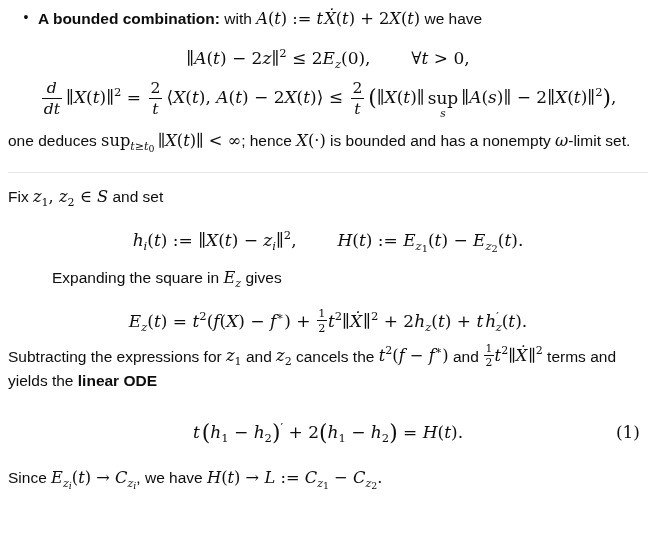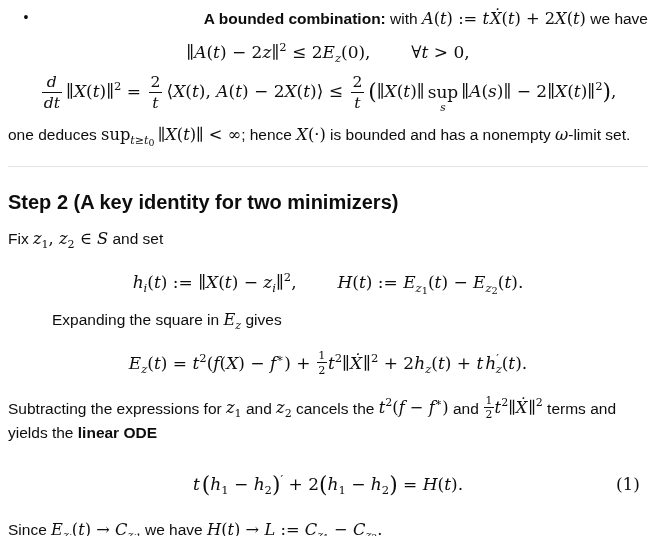--- a/index.html
+++ b/index.html
@@ -15,52 +15,52 @@
     overflow:hidden;
     background:#ffffff;
     position:relative;
   }
   .p { line-height:1.5; margin:0; }
   strong { font-weight:700; }
 
   
   .bullet-row { display:flex; margin:0 0 0 6px; }
   .bullet-marker { flex:none; width:24px; text-align:center; font-size:14px; line-height:1.55; }
-  .bullet-text { flex:1; line-height:1.5;text-align:right; }
+  .bullet-text { flex:1; line-height:1.5; }
 
   
   .math { font-family:"DejaVu Serif","DejaVu Sans",serif; font-size:1.05em; white-space:pre-wrap; }
   .eq   { font-family:"DejaVu Serif","DejaVu Sans",serif; font-size:17px; text-align:center; line-height:1.65; white-space:pre-wrap; }
   .mr { }
   .mi { font-style:italic; }
   .msp { display:inline-block; }
   .msup { font-size:0.68em; vertical-align:0.6em; line-height:1; }
   .msub { font-size:0.68em; vertical-align:-0.35em; line-height:1; }
   .msub .msub, .msub .msup, .msup .msub, .msup .msup { font-size:0.85em; vertical-align:-0.25em; }
   .mbig { font-size:1.28em; vertical-align:-0.1em; line-height:1; }
   .mfrac { display:inline-block; vertical-align:-0.7em; text-align:center; font-size:0.92em; margin:0 0.14em; line-height:1; }
   .mfrac.msmall { font-size:0.66em; vertical-align:-0.45em; margin:0 0.1em; }
   .mnum { display:block; padding:0 0.12em 0.1em; border-bottom:1px solid currentColor; line-height:1.05; }
   .mden { display:block; padding:0.1em 0.12em 0; line-height:1.05; }
   .munder { display:inline-block; text-align:center; vertical-align:-0.8em; line-height:1; }
   .mubase { display:block; line-height:1.05; }
   .muund  { display:block; font-size:0.62em; line-height:1.05; }
 
   
-  .eq-bounded    { margin-top:7px; }
+  .eq-bounded    { margin-top:13px; }
   .para-bounded  { margin-top:11px; }
   .eq-derivative { margin-top:8px; }
   .para-deduce   { margin-top:10px; }
   .divider { border:none; border-top:1px solid #e5e5e5; margin:19px 0 0 0; }
   .heading { font-size:20px; font-weight:700; margin:22px 0 0 0; line-height:1.3; }
   .para-fix     { margin-top:12px; }
   .eq-hdef      { margin-top:16px; }
   .para-expand  { margin-top:12px;margin-left:44px; }
   .eq-energy    { margin-top:16px; }
-  .para-subtract{ margin-top:18px; }
+  .para-subtract{ margin-top:8px; }
   .eq-ode-wrap  { position:relative; margin-top:26px; }
   .eq-tag { position:absolute; right:8px; top:50%; transform:translateY(-50%);
             font-family:"DejaVu Serif","DejaVu Sans",serif; font-size:17px; }
   .para-limit   { margin-top:20px; }
 </style>
 </head>
 <body>
 
 <div class="page">
 
@@ -71,21 +71,20 @@
 
   <div class="eq eq-bounded"><span class="mr">∥</span><span class="mi">A</span><span class="mr">(</span><span class="mi">t</span><span class="mr">) − 2</span><span class="mi">z</span><span class="mr">∥</span><span class="msup"><span class="mr">2</span></span><span class="mr"> ≤ 2</span><span class="mi">E</span><span class="msub"><span class="mi">z</span></span><span class="mr">(0),</span><span class="msp" style="width: 2.4em;"></span><span class="mr">∀</span><span class="mi">t</span><span class="mr"> &gt; 0,</span></div>
 
 
   <div class="eq eq-derivative"><span class="mfrac"><span class="mnum"><span class="mi">d</span></span><span class="mden"><span class="mi">d</span><span class="mi">t</span></span></span><span class="msp" style="width: 0.12em;"></span><span class="mr">∥</span><span class="mi">X</span><span class="mr">(</span><span class="mi">t</span><span class="mr">)∥</span><span class="msup"><span class="mr">2</span></span><span class="mr"> = </span><span class="mfrac"><span class="mnum"><span class="mr">2</span></span><span class="mden"><span class="mi">t</span></span></span><span class="msp" style="width: 0.12em;"></span><span class="mr">⟨</span><span class="mi">X</span><span class="mr">(</span><span class="mi">t</span><span class="mr">), </span><span class="mi">A</span><span class="mr">(</span><span class="mi">t</span><span class="mr">) − 2</span><span class="mi">X</span><span class="mr">(</span><span class="mi">t</span><span class="mr">)⟩ ≤ </span><span class="mfrac"><span class="mnum"><span class="mr">2</span></span><span class="mden"><span class="mi">t</span></span></span><span class="msp" style="width: 0.1em;"></span><span class="mbig">(</span><span class="mr">∥</span><span class="mi">X</span><span class="mr">(</span><span class="mi">t</span><span class="mr">)∥</span><span class="msp" style="width: 0.18em;"></span><span class="munder"><span class="mubase"><span class="mr">sup</span></span><span class="muund"><span class="mi">s</span></span></span><span class="msp" style="width: 0.18em;"></span><span class="mr">∥</span><span class="mi">A</span><span class="mr">(</span><span class="mi">s</span><span class="mr">)∥ − 2∥</span><span class="mi">X</span><span class="mr">(</span><span class="mi">t</span><span class="mr">)∥</span><span class="msup"><span class="mr">2</span></span><span class="mbig">)</span><span class="mr">,</span></div>
 
   <div class="p para-deduce">one deduces <span class="math"><span class="mr">sup</span><span class="msub"><span class="mi">t</span><span class="mr">≥</span><span class="mi">t</span><span class="msub"><span class="mr">0</span></span></span><span class="msp" style="width: 0.2em;"></span><span class="mr">∥</span><span class="mi">X</span><span class="mr">(</span><span class="mi">t</span><span class="mr">)∥ &lt; ∞</span></span>; hence <span class="math"><span class="mi">X</span><span class="mr">(·)</span></span> is bounded and has a nonempty <span class="math"><span class="mi">ω</span></span>-limit set.</div>
 
   <hr class="divider">
 
-  <h2 class="heading">Step 2 (A key identity for two minimizers)</h2>
 
   <div class="p para-fix">Fix <span class="math"><span class="mi">z</span><span class="msub"><span class="mr">1</span></span><span class="mr">, </span><span class="mi">z</span><span class="msub"><span class="mr">2</span></span><span class="mr"> ∈ </span><span class="mi">S</span></span> and set</div>
 
   <div class="eq eq-hdef"><span class="mi">h</span><span class="msub"><span class="mi">i</span></span><span class="mr">(</span><span class="mi">t</span><span class="mr">) := ∥</span><span class="mi">X</span><span class="mr">(</span><span class="mi">t</span><span class="mr">) − </span><span class="mi">z</span><span class="msub"><span class="mi">i</span></span><span class="mr">∥</span><span class="msup"><span class="mr">2</span></span><span class="mr">,</span><span class="msp" style="width: 2.4em;"></span><span class="mi">H</span><span class="mr">(</span><span class="mi">t</span><span class="mr">) := </span><span class="mi">E</span><span class="msub"><span class="mi">z</span><span class="msub"><span class="mr">1</span></span></span><span class="mr">(</span><span class="mi">t</span><span class="mr">) − </span><span class="mi">E</span><span class="msub"><span class="mi">z</span><span class="msub"><span class="mr">2</span></span></span><span class="mr">(</span><span class="mi">t</span><span class="mr">).</span></div>
 
   <div class="p para-expand">Expanding the square in <span class="math"><span class="mi">E</span><span class="msub"><span class="mi">z</span></span></span> gives</div>
 
   <div class="eq eq-energy"><span class="mi">E</span><span class="msub"><span class="mi">z</span></span><span class="mr">(</span><span class="mi">t</span><span class="mr">) = </span><span class="mi">t</span><span class="msup"><span class="mr">2</span></span><span class="mr">(</span><span class="mi">f</span><span class="mr">(</span><span class="mi">X</span><span class="mr">) − </span><span class="mi">f</span><span class="msup"><span class="mr">∗</span></span><span class="mr">) + </span><span class="mfrac msmall"><span class="mnum"><span class="mr">1</span></span><span class="mden"><span class="mr">2</span></span></span><span class="mi">t</span><span class="msup"><span class="mr">2</span></span><span class="mr">∥</span><span class="mi">Ẋ</span><span class="msp" style="width: 0.06em;"></span><span class="mr">∥</span><span class="msup"><span class="mr">2</span></span><span class="mr"> + 2</span><span class="mi">h</span><span class="msub"><span class="mi">z</span></span><span class="mr">(</span><span class="mi">t</span><span class="mr">) + </span><span class="mi">t</span><span class="msp" style="width: 0.12em;"></span><span class="mi">h</span><span class="msup"><span class="mr">′</span></span><span class="msub" style="margin-left: -0.28em;"><span class="mi">z</span></span><span class="mr">(</span><span class="mi">t</span><span class="mr">).</span></div>
 
   <div class="p para-subtract">Subtracting the expressions for <span class="math"><span class="mi">z</span><span class="msub"><span class="mr">1</span></span></span> and <span class="math"><span class="mi">z</span><span class="msub"><span class="mr">2</span></span></span> cancels the <span class="math"><span class="mi">t</span><span class="msup"><span class="mr">2</span></span><span class="mr">(</span><span class="mi">f</span><span class="mr"> − </span><span class="mi">f</span><span class="msup"><span class="mr">∗</span></span><span class="mr">)</span></span> and <span class="math"><span class="mfrac msmall"><span class="mnum"><span class="mr">1</span></span><span class="mden"><span class="mr">2</span></span></span><span class="mi">t</span><span class="msup"><span class="mr">2</span></span><span class="mr">∥</span><span class="mi">Ẋ</span><span class="msp" style="width: 0.06em;"></span><span class="mr">∥</span><span class="msup"><span class="mr">2</span></span></span> terms and yields the <strong>linear ODE</strong></div>

